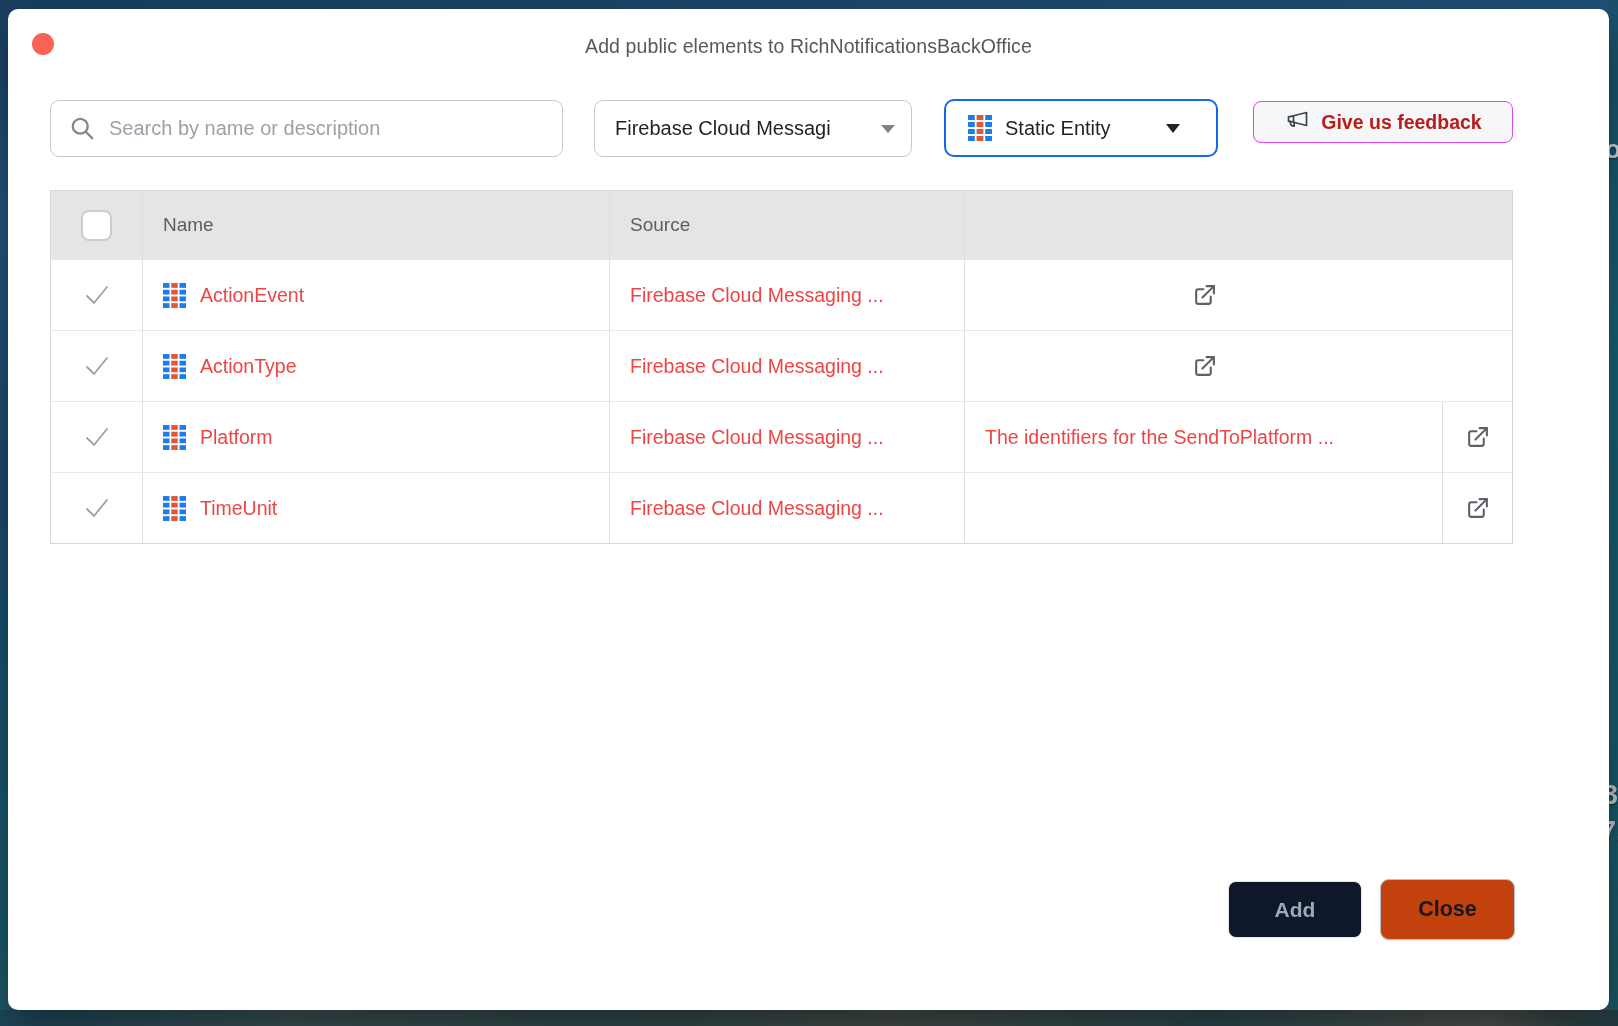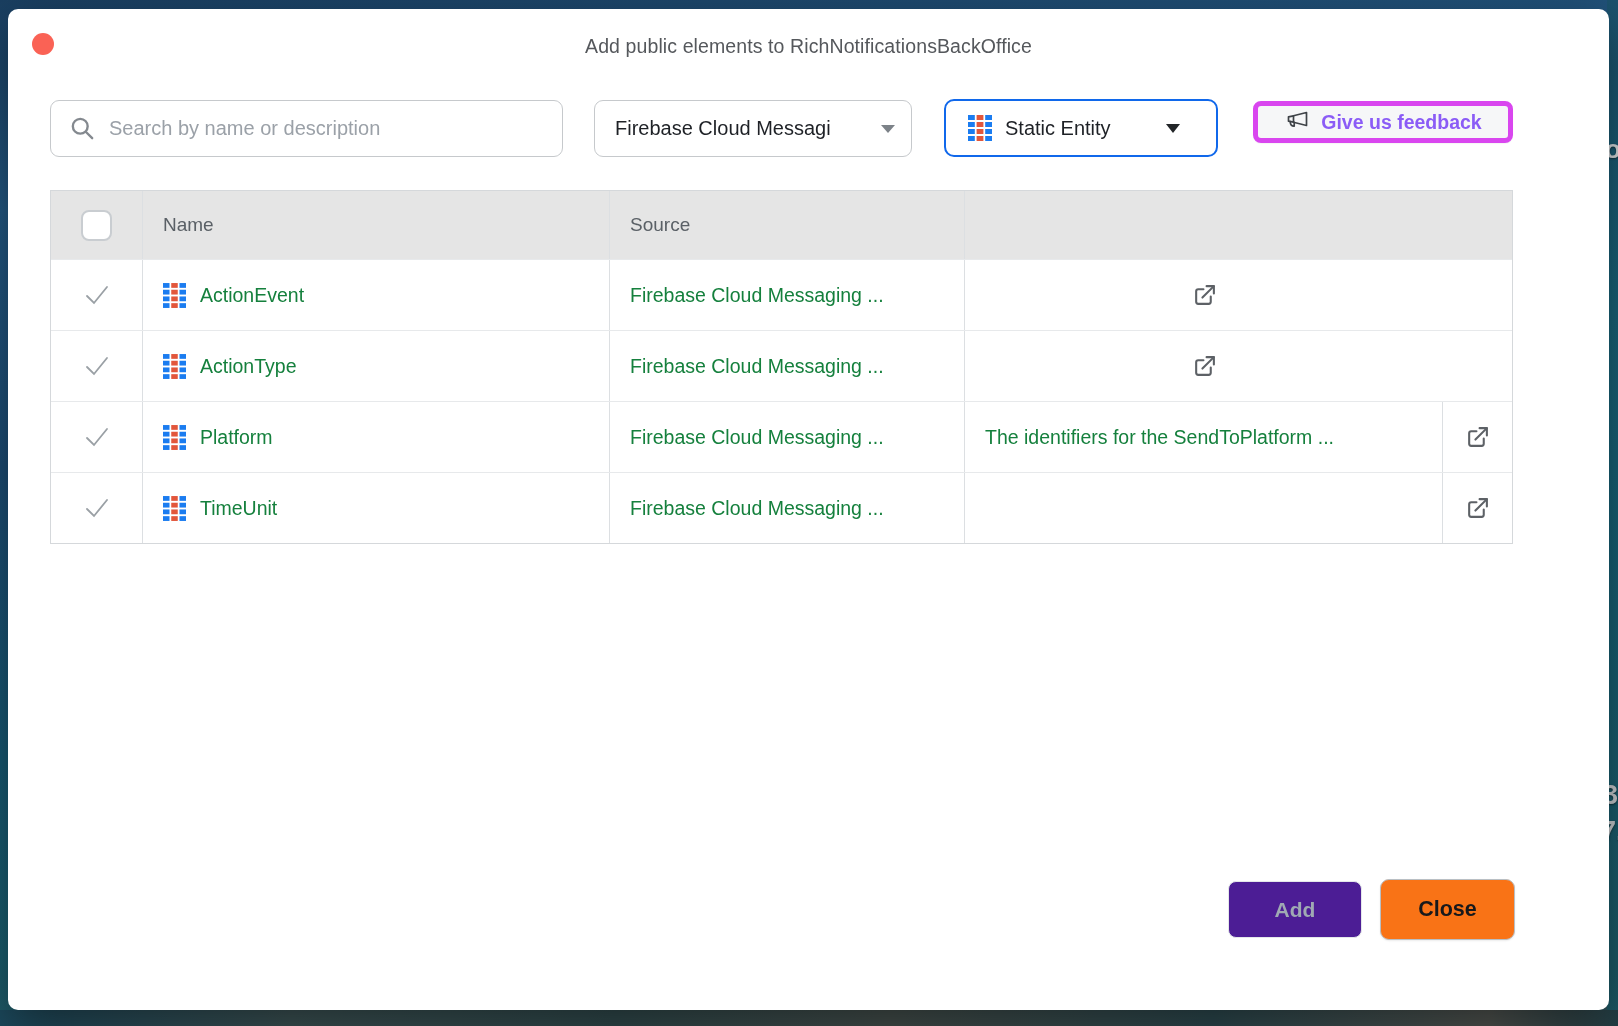--- a/index.html
+++ b/index.html
@@ -56,55 +56,55 @@
     border:2px solid #1068eb; border-radius:10px; background:#fff;
     display:flex; align-items:center; padding:0 36px 0 22px;
   }
   .select2 .val { font-size:20px; color:#1e2126; margin-left:13px; flex:1; }
   .caret { width:0; height:0; border-left:7px solid transparent; border-right:7px solid transparent; }
   .caret-gray { border-top:8px solid #7c8288; }
   .caret-dark { border-top:9px solid #222528; }
 
   .feedback-btn {
     position:absolute; left:1245px; top:92px; width:260px; height:42px;
-    border:5px solid #d946ef; border-radius:8px; background:#f6f7f8;
+    border:1px solid #d946ef; border-radius:8px; background:#f6f7f8;
     display:flex; align-items:center; justify-content:center; gap:10px;
-    font-size:19.5px; font-weight:bold; color:#8b5cf6;
+    font-size:19.5px; font-weight:bold; color:#b91c1c;
     box-shadow:0 1px 1px rgba(0,0,0,.04);
   }
 
   
   .tbl {
     position:absolute; left:42px; top:181px; width:1463px;
     border:1px solid #d5d8db; background:#fff;
   }
   .trow { display:grid; grid-template-columns:92px 467px 355px 478px 69px; }
   .thead { background:#e5e5e5; height:68px; }
   .tbody-row { height:71px; border-top:1px solid #e7e9eb; background:#fff; }
   .cell { display:flex; align-items:center; border-right:1px solid #dcdfe2; padding:0 0 0 20px; overflow:hidden; }
   .cell:last-child { border-right:none; }
   .cell.center { justify-content:center; padding:0; }
   .hlabel { font-size:19px; color:#5a6066; }
   .cell-name { gap:14px; }
-  .name-text, .src-text, .desc-text { font-size:19.5px; color:#15803d; white-space:nowrap; }
+  .name-text, .src-text, .desc-text { font-size:19.5px; color:#ef4444; white-space:nowrap; }
 
   .checkbox {
     width:31px; height:31px; border:2px solid #c9cdd1; border-radius:8px; background:#fff;
   }
 
   
   .add-btn {
     position:absolute; left:1220px; top:872px; width:134px; height:57px;
-    border:1px solid #e4e7ea; border-radius:8px; background:#4c1d95;
+    border:1px solid #e4e7ea; border-radius:8px; background:#0f172a;
     font-family:"Liberation Sans", sans-serif;
     font-size:21px; font-weight:bold; color:#9fa9b3;
   }
   .close-btn {
     position:absolute; left:1372px; top:870px; width:135px; height:61px;
-    border:1.5px solid #b9bfc4; border-radius:9px; background:#f97316;
+    border:1.5px solid #b9bfc4; border-radius:9px; background:#c2410c;
     font-family:"Liberation Sans", sans-serif;
     font-size:21.5px; font-weight:bold; color:#17191c;
     box-shadow:0 1px 2px rgba(0,0,0,.08);
   }
   svg { display:block; }
 </style>
 </head>
 <body>
 
 <div class="right-strip"></div>

